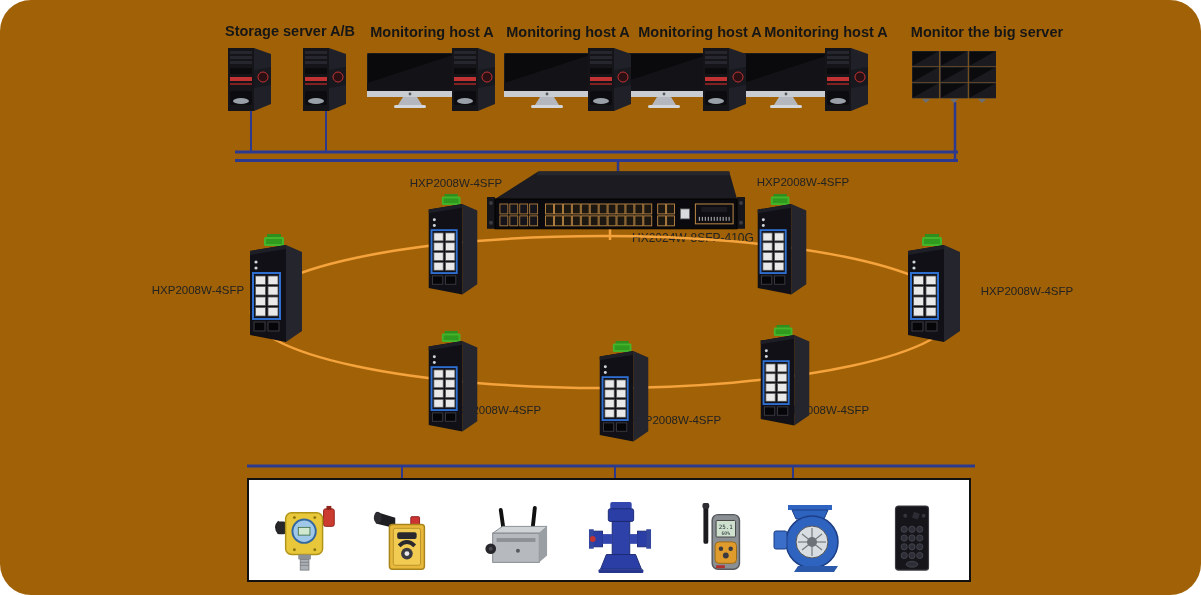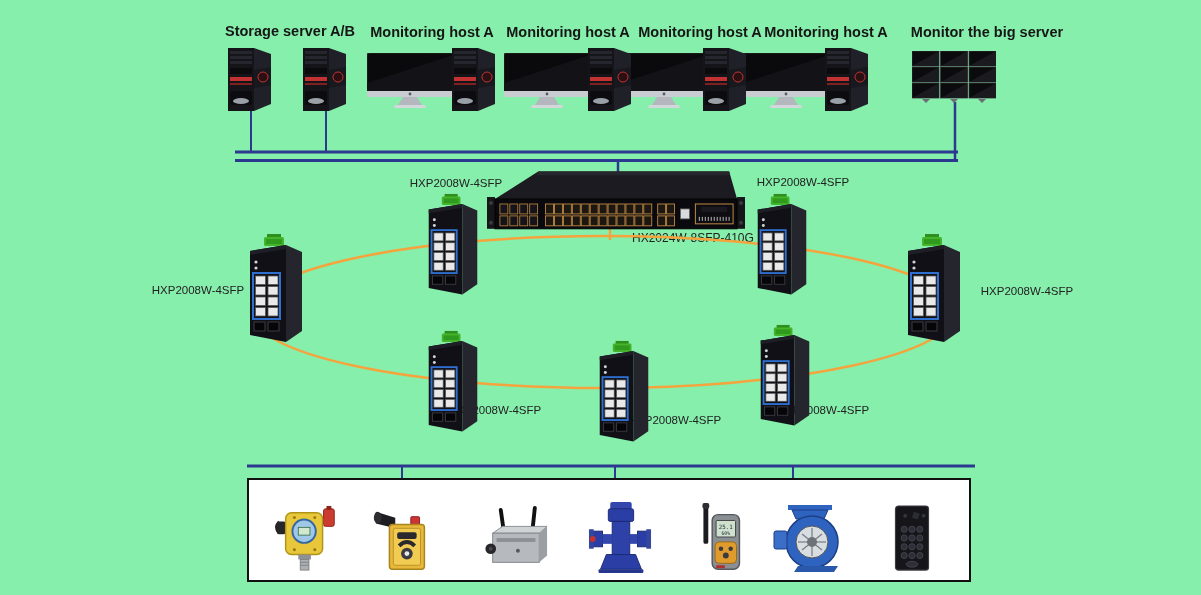--- a/index.html
+++ b/index.html
@@ -1,17 +1,17 @@
 <!DOCTYPE html>
 <html><head>
 <meta charset="utf-8">
 <style>
   html,body{margin:0;padding:0;background:#fff;}
-  #canvas{position:relative;width:1201px;height:595px;background:#86efac;overflow:hidden;
-          font-family:"Liberation Sans",sans-serif;}
+  #canvas{position:relative;width:1201px;height:595px;background:#a16207;overflow:hidden;
+          font-family:"Liberation Sans",sans-serif;border-radius:31px;}
   .label{position:absolute;color:#1c1c1c;text-align:center;line-height:1.15;
          font-family:"Liberation Sans",sans-serif;white-space:nowrap;}
   .lbl-top{font-size:14.5px;font-weight:bold;color:#161616;}
   .lbl-sw{font-size:11.5px;color:#222;}
   .lbl-core{font-size:12px;color:#222;text-align:left;}
   .lbl-dev{font-size:11px;color:#1a1a1a;}
   .lbl-dev-sm{font-size:9.5px;white-space:normal;width:100px;}
   #bgsvg{position:absolute;left:0;top:0;z-index:1;}
   .dev{position:absolute;z-index:3;}
   .devbox{position:absolute;left:247px;top:478px;width:720px;height:100px;

